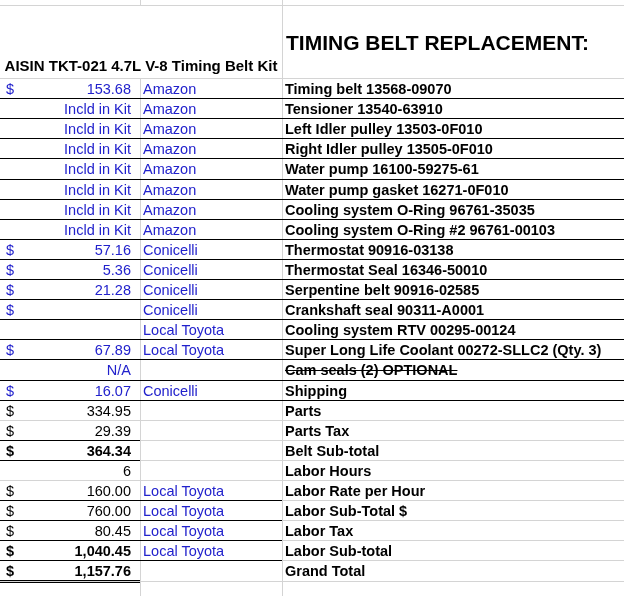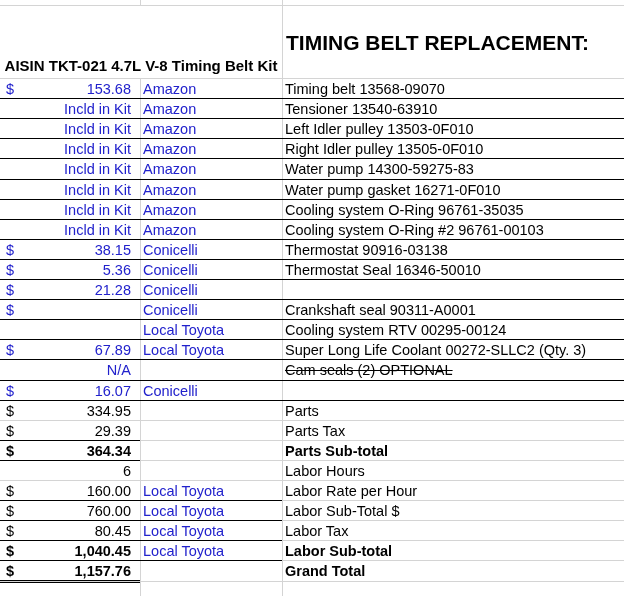--- a/index.html
+++ b/index.html
@@ -12,21 +12,21 @@
   .header-row { position: absolute; left: 0; top: 6px; width: 624px; height: 72px; }
   .hdr-left { position: absolute; left: 0; top: 0; width: 282px; height: 72px;
               display: flex; align-items: flex-end; justify-content: center; text-align: center;
               font-weight: bold; font-size: 15px; line-height: 20px; padding-bottom: 2px; box-sizing: border-box; }
   .hdr-right { position: absolute; left: 286px; top: 25px; font-weight: bold; font-size: 21px; }
   .row { position: absolute; left: 0; width: 624px; height: 20px; }
   .cell { position: absolute; top: 0; height: 20px; line-height: 20px; white-space: nowrap; overflow: visible; }
   .c-dollar { left: 6px; width: 20px; }
   .c-amount { left: 26px; width: 105px; text-align: right; }
   .c-source { left: 143px; width: 138px; }
-  .c-desc { left: 285px; width: 339px; }
+  .c-desc { left: 285px; width: 339px; font-weight: bold; }
   .blue { color: #2121cc; }
   .bold { font-weight: bold; }
   .strike { text-decoration: line-through; }
   .bline { position: absolute; height: 1px; background: #000; }
   .dline { position: absolute; height: 3px; border-top: 1px solid #000; border-bottom: 1px solid #000; box-sizing: border-box; }
 </style>
 </head>
 <body>
 
 <div class="sheet">
@@ -80,21 +80,21 @@
         <div class="cell c-desc">Right Idler pulley 13505-0F010</div>
       </div>
       <div class="grid-h" style="top: 158px;"></div>
       <div class="bline" style="left: 0px; width: 140px; top: 158px;"></div>
       <div class="bline" style="left: 140px; width: 142px; top: 158px;"></div>
       <div class="bline" style="left: 282px; width: 342px; top: 158px;"></div>
       <div class="row" style="top: 159.4px;">
         <div class="cell c-dollar blue"></div>
         <div class="cell c-amount blue">Incld in Kit</div>
         <div class="cell c-source blue">Amazon</div>
-        <div class="cell c-desc">Water pump 14300-59275-83</div>
+        <div class="cell c-desc">Water pump 16100-59275-61</div>
       </div>
       <div class="grid-h" style="top: 179px;"></div>
       <div class="bline" style="left: 0px; width: 140px; top: 179px;"></div>
       <div class="bline" style="left: 140px; width: 142px; top: 179px;"></div>
       <div class="bline" style="left: 282px; width: 342px; top: 179px;"></div>
       <div class="row" style="top: 179.5px;">
         <div class="cell c-dollar blue"></div>
         <div class="cell c-amount blue">Incld in Kit</div>
         <div class="cell c-source blue">Amazon</div>
         <div class="cell c-desc">Water pump gasket 16271-0F010</div>
@@ -118,21 +118,21 @@
         <div class="cell c-amount blue">Incld in Kit</div>
         <div class="cell c-source blue">Amazon</div>
         <div class="cell c-desc">Cooling system O-Ring #2 96761-00103</div>
       </div>
       <div class="grid-h" style="top: 239px;"></div>
       <div class="bline" style="left: 0px; width: 140px; top: 239px;"></div>
       <div class="bline" style="left: 140px; width: 142px; top: 239px;"></div>
       <div class="bline" style="left: 282px; width: 342px; top: 239px;"></div>
       <div class="row" style="top: 239.8px;">
         <div class="cell c-dollar blue">$</div>
-        <div class="cell c-amount blue">38.15</div>
+        <div class="cell c-amount blue">57.16</div>
         <div class="cell c-source blue">Conicelli</div>
         <div class="cell c-desc">Thermostat 90916-03138</div>
       </div>
       <div class="grid-h" style="top: 259px;"></div>
       <div class="bline" style="left: 0px; width: 140px; top: 259px;"></div>
       <div class="bline" style="left: 140px; width: 142px; top: 259px;"></div>
       <div class="bline" style="left: 282px; width: 342px; top: 259px;"></div>
       <div class="row" style="top: 259.9px;">
         <div class="cell c-dollar blue">$</div>
         <div class="cell c-amount blue">5.36</div>
@@ -140,20 +140,21 @@
         <div class="cell c-desc">Thermostat Seal 16346-50010</div>
       </div>
       <div class="grid-h" style="top: 279px;"></div>
       <div class="bline" style="left: 0px; width: 140px; top: 279px;"></div>
       <div class="bline" style="left: 140px; width: 142px; top: 279px;"></div>
       <div class="bline" style="left: 282px; width: 342px; top: 279px;"></div>
       <div class="row" style="top: 280px;">
         <div class="cell c-dollar blue">$</div>
         <div class="cell c-amount blue">21.28</div>
         <div class="cell c-source blue">Conicelli</div>
+        <div class="cell c-desc">Serpentine belt 90916-02585</div>
       </div>
       <div class="grid-h" style="top: 299px;"></div>
       <div class="bline" style="left: 0px; width: 140px; top: 299px;"></div>
       <div class="bline" style="left: 140px; width: 142px; top: 299px;"></div>
       <div class="bline" style="left: 282px; width: 342px; top: 299px;"></div>
       <div class="row" style="top: 300.1px;">
         <div class="cell c-dollar blue">$</div>
         <div class="cell c-source blue">Conicelli</div>
         <div class="cell c-desc">Crankshaft seal 90311-A0001</div>
       </div>
@@ -188,20 +189,21 @@
         <div class="cell c-desc strike">Cam seals (2) OPTIONAL</div>
       </div>
       <div class="grid-h" style="top: 380px;"></div>
       <div class="bline" style="left: 0px; width: 140px; top: 380px;"></div>
       <div class="bline" style="left: 140px; width: 142px; top: 380px;"></div>
       <div class="bline" style="left: 282px; width: 342px; top: 380px;"></div>
       <div class="row" style="top: 380.5px;">
         <div class="cell c-dollar blue">$</div>
         <div class="cell c-amount blue">16.07</div>
         <div class="cell c-source blue">Conicelli</div>
+        <div class="cell c-desc">Shipping</div>
       </div>
       <div class="grid-h" style="top: 400px;"></div>
       <div class="bline" style="left: 0px; width: 140px; top: 400px;"></div>
       <div class="bline" style="left: 140px; width: 142px; top: 400px;"></div>
       <div class="bline" style="left: 282px; width: 342px; top: 400px;"></div>
       <div class="row" style="top: 400.6px;">
         <div class="cell c-dollar">$</div>
         <div class="cell c-amount">334.95</div>
         <div class="cell c-source blue"></div>
         <div class="cell c-desc">Parts</div>
@@ -212,21 +214,21 @@
         <div class="cell c-amount">29.39</div>
         <div class="cell c-source blue"></div>
         <div class="cell c-desc">Parts Tax</div>
       </div>
       <div class="grid-h" style="top: 440px;"></div>
       <div class="bline" style="left: 0px; width: 140px; top: 440px;"></div>
       <div class="row" style="top: 440.8px;">
         <div class="cell c-dollar bold">$</div>
         <div class="cell c-amount bold">364.34</div>
         <div class="cell c-source blue"></div>
-        <div class="cell c-desc bold">Parts Sub-total</div>
+        <div class="cell c-desc bold">Belt Sub-total</div>
       </div>
       <div class="grid-h" style="top: 460px;"></div>
       <div class="bline" style="left: 0px; width: 140px; top: 460px;"></div>
       <div class="row" style="top: 460.9px;">
         <div class="cell c-dollar"></div>
         <div class="cell c-amount">6</div>
         <div class="cell c-source blue"></div>
         <div class="cell c-desc">Labor Hours</div>
       </div>
       <div class="grid-h" style="top: 480px;"></div>

